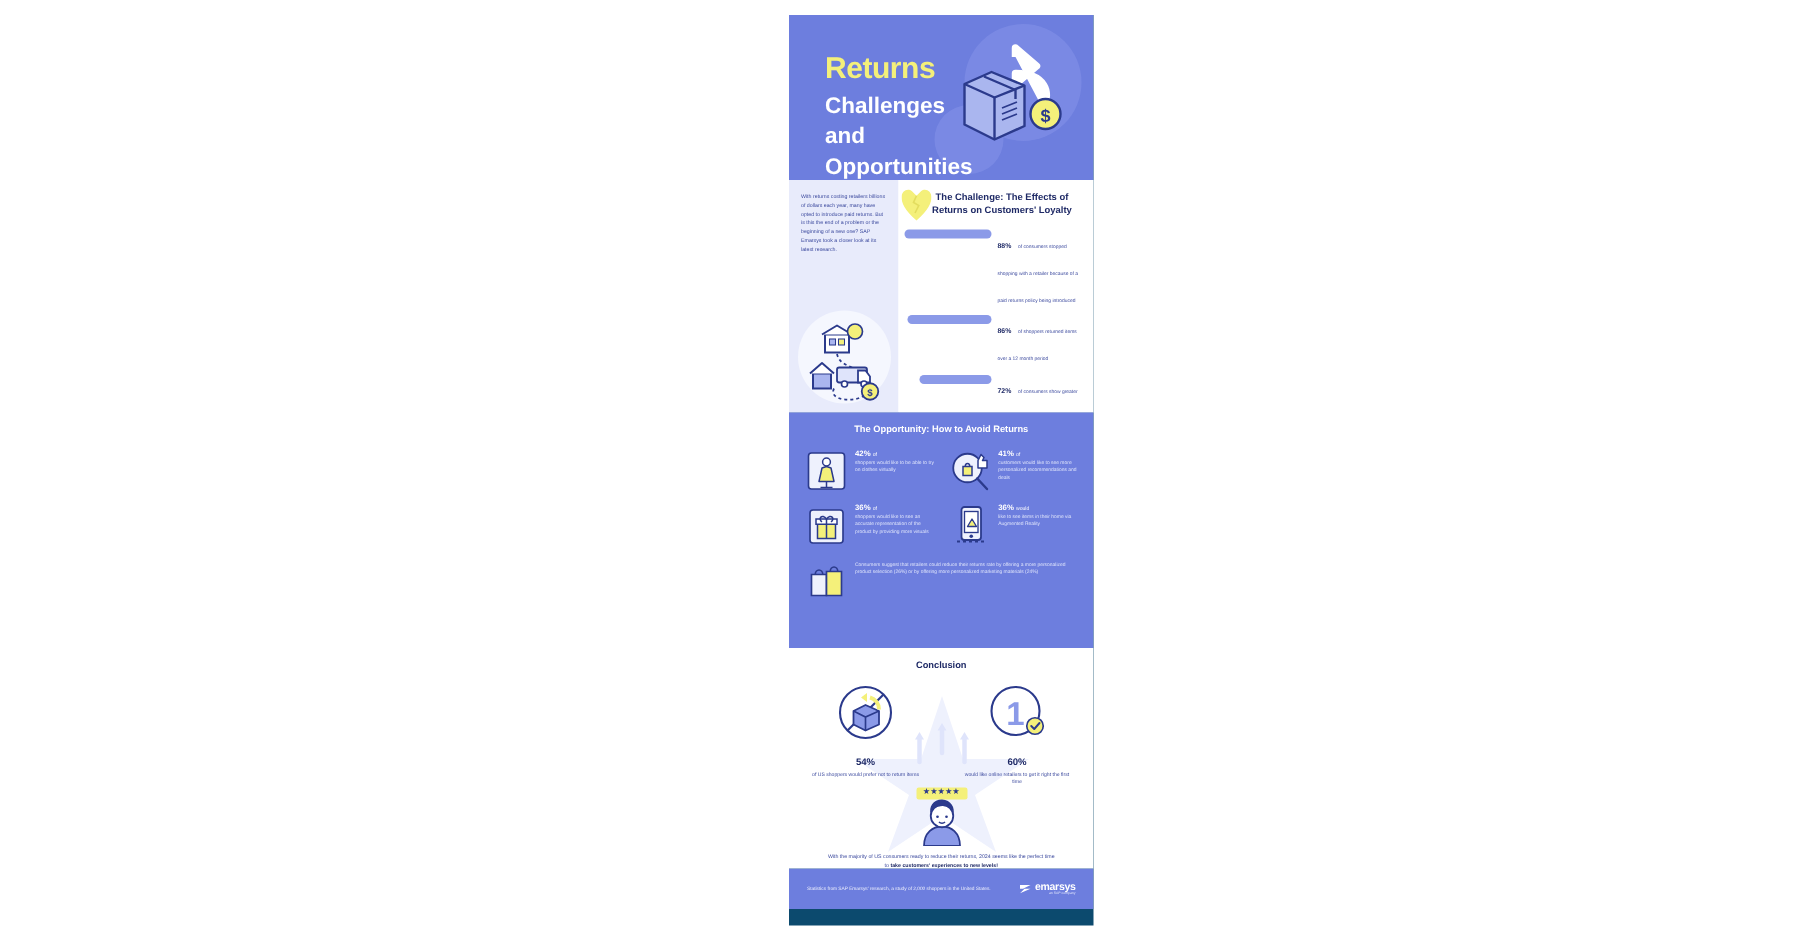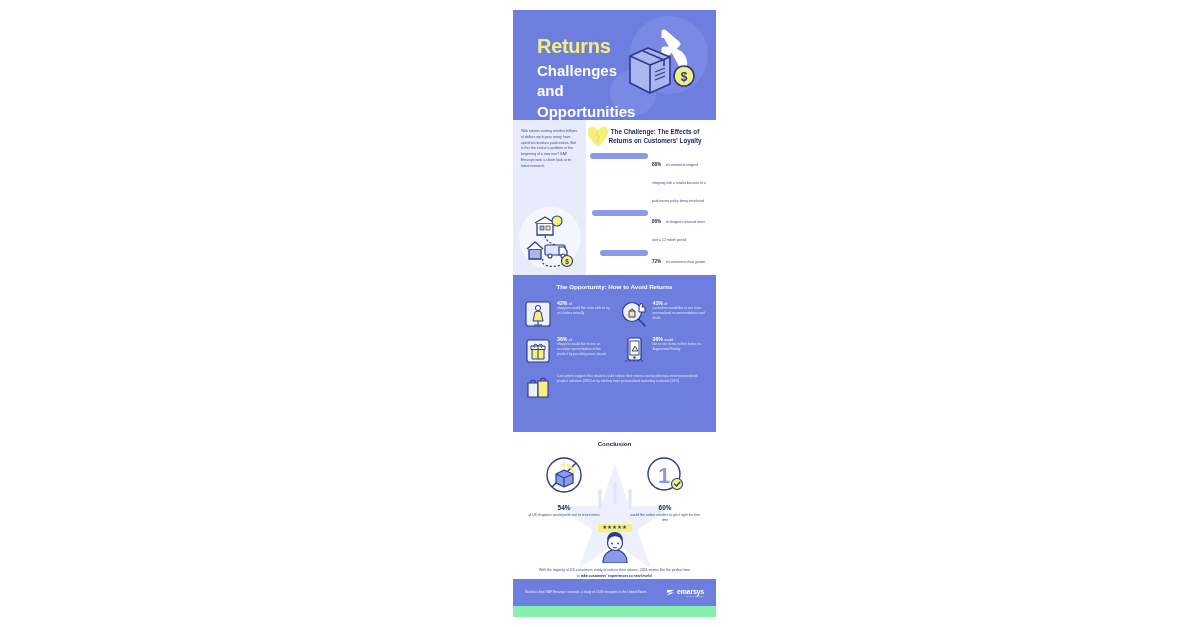--- a/index.html
+++ b/index.html
@@ -4,23 +4,23 @@
 <style>
   * { box-sizing: border-box; margin: 0; padding: 0; }
   html, body {
     width: 1200px; height: 627px;
     background: #ffffff;
     font-family: "Liberation Sans", sans-serif;
     overflow: hidden;
   }
   #infographic {
     position: absolute;
-    left: 513px; top: 10px;
+    left: 526px; top: 10px;
     width: 203px; height: 607px;
-    background: #86efac;
+    background: #0c4a6e;
     overflow: hidden;
   }
 
   
   .hero {
     position: relative;
     height: 110px;
     background: #6d7ede;
     overflow: hidden;
   }

